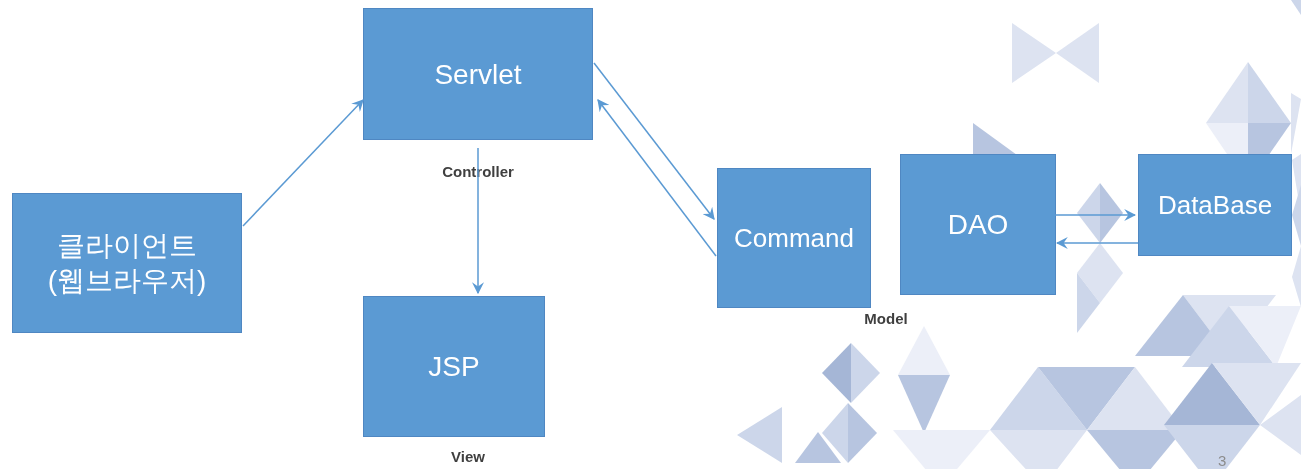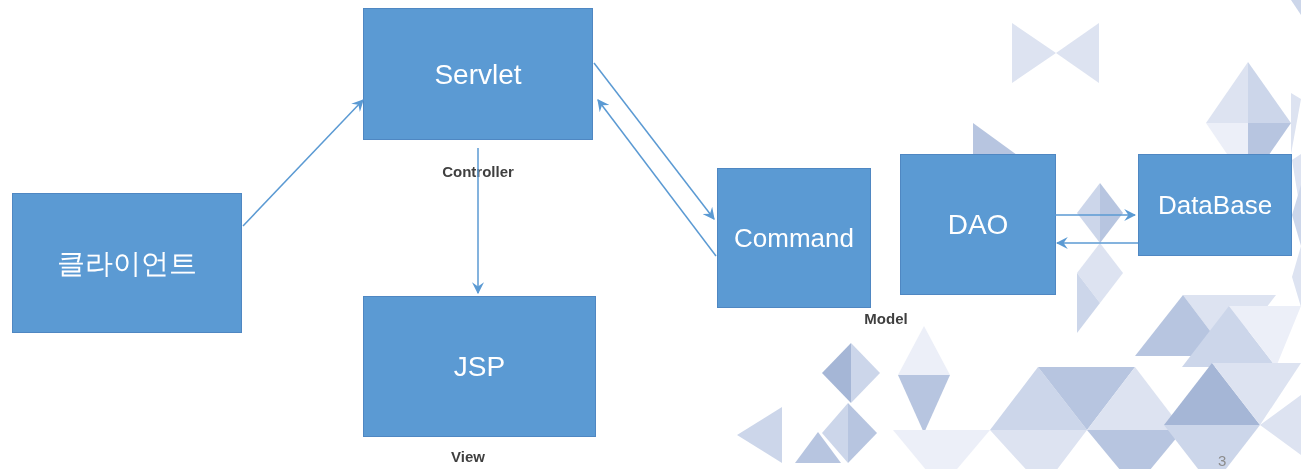--- a/index.html
+++ b/index.html
@@ -23,21 +23,21 @@
     border:1.5px solid var(--box-border);
     box-sizing:border-box;
     display:flex;flex-direction:column;align-items:center;justify-content:center;
     color:#ffffff;
     text-align:center;
     line-height:1.25;
   }
   .node span:empty{display:none;}
   .node-client  {left:12px;  top:155px; width:230px; height:140px; font-size:28px;margin-top:38px;}
   .node-servlet {left:363px; top:8px;   width:230px; height:132px; font-size:28px;}
-  .node-jsp     {left:363px; top:296px; width:233px; height:141px; font-size:28px;}
+  .node-jsp     {left:363px; top:296px; width:182px; height:141px; font-size:28px;}
   .node-command {left:717px; top:168px; width:154px; height:140px; font-size:26px;}
   .node-dao     {left:900px; top:154px; width:156px; height:141px; font-size:28px;}
   .node-database{left:1138px;top:154px; width:154px; height:102px; font-size:26px;}
 
   .role-label{
     position:absolute;z-index:2;
     transform:translateX(-50%);
     font-size:15px;font-weight:bold;
     color:var(--label-text);
     white-space:nowrap;
@@ -106,20 +106,21 @@
     <polygon class="t3" points="1229,306 1182,367 1276,367"></polygon>
     <polygon class="t1" points="1229,306 1301,306 1276,367"></polygon>
     <polygon class="t5" points="1212,363 1164,425 1260,425"></polygon>
     <polygon class="t2" points="1212,363 1301,363 1260,425"></polygon>
     <polygon class="t3" points="1164,425 1260,425 1212,487"></polygon>
     <polygon class="t2" points="1260,425 1301,395 1301,455"></polygon>
   </svg>
 
   <div class="node node-client">
     <span>클라이언트</span>
+    <span>(웹브라우저)</span>
   </div>
 
   <div class="node node-servlet">
     <span>Servlet</span>
   </div>
 
   <div class="node node-jsp">
     <span>JSP</span>
   </div>
 

